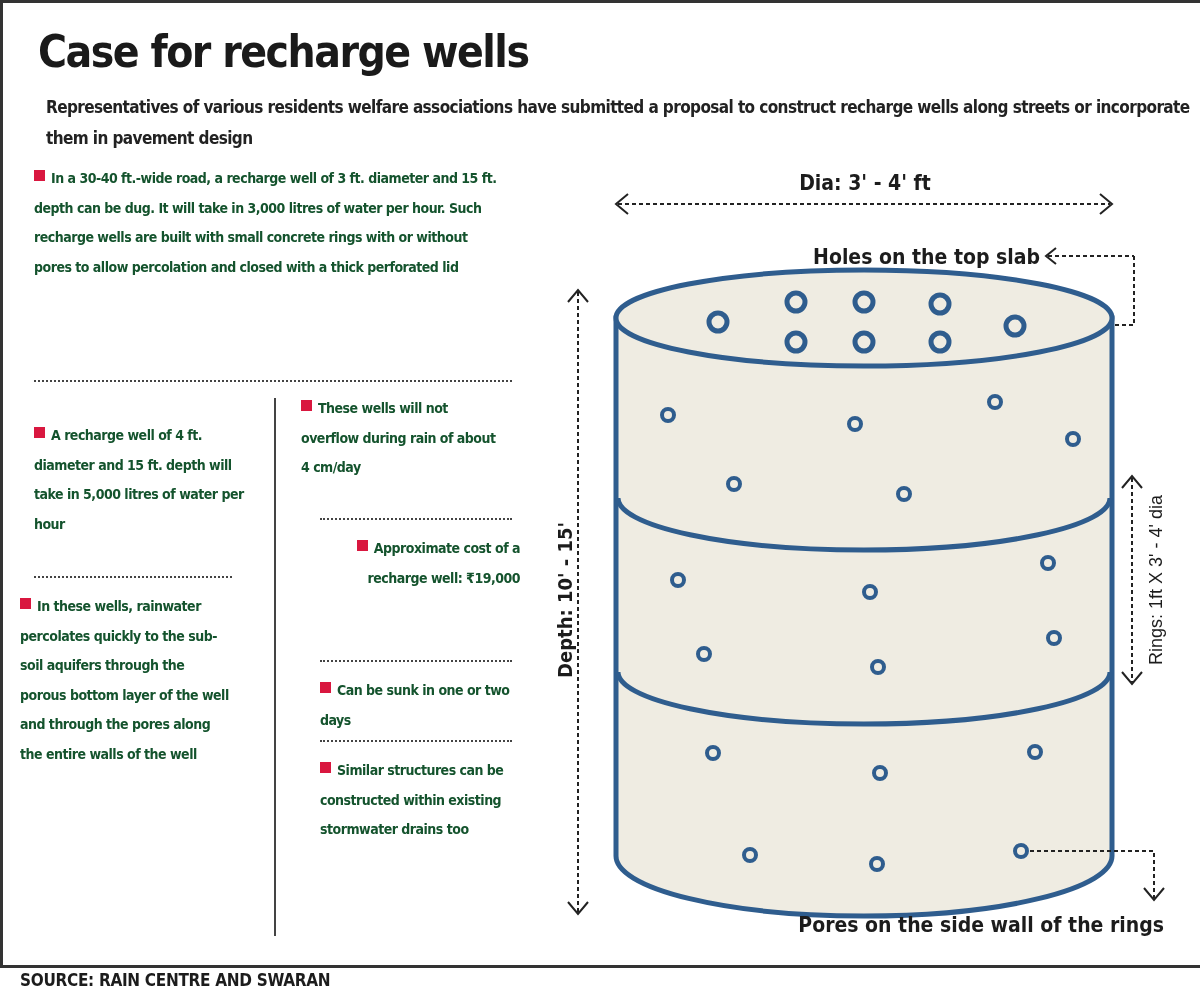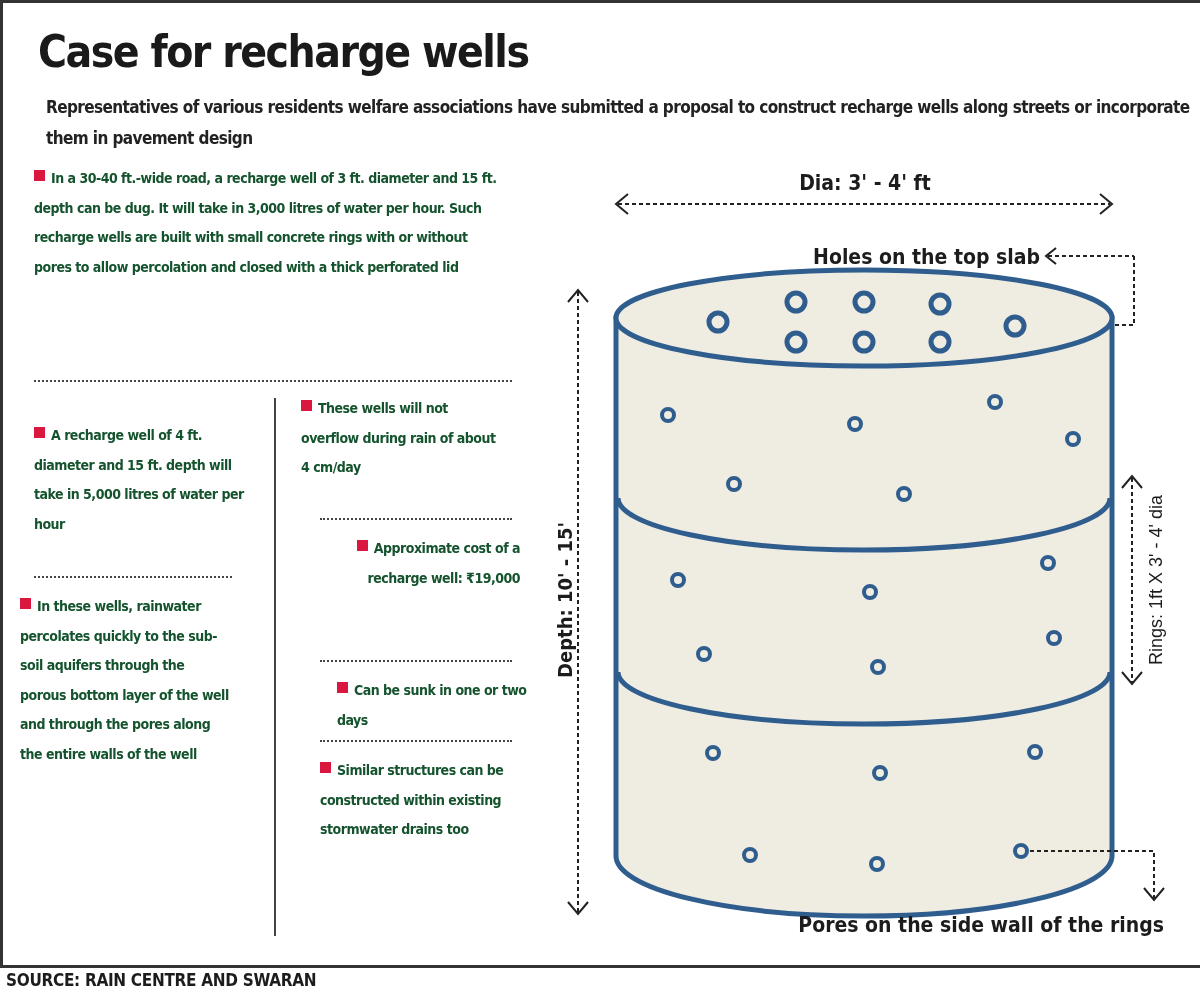--- a/index.html
+++ b/index.html
@@ -10,21 +10,21 @@
              box-sizing: border-box; }
     .title { position: absolute; left: 34px; top: 22px; font-size: 44px; font-weight: bold;
              letter-spacing: -1.5px; margin: 4px; color: #1a1a1a; line-height: 52px; }
     .subtitle { position: absolute; left: 34px; top: 80px; width: 1150px; font-size: 17px;
                 font-weight: bold; line-height: 31px; margin: 12px; letter-spacing: -0.6px; color: #222; }
     .bullet-text { font-size: 14px; font-weight: bold; line-height: 29.5px; letter-spacing: -0.5px; color: #14532d; }
     .sq { display: inline-block; width: 11px; height: 11px; margin-right: 6px; vertical-align: 2px; }
     .block { position: absolute; }
     .dots { position: absolute; height: 0; border-top: 2px dotted #444; }
     .vdivider { position: absolute; left: 274px; top: 398px; width: 2px; height: 538px; background: #444; }
-    .source { position: absolute; left: 6px; top: 970px; font-size: 17px; font-weight: bold;
+    .source { position: absolute; left: 20px; top: 970px; font-size: 17px; font-weight: bold;
               letter-spacing: -0.3px; color: #1c1c1c; }
     svg { position: absolute; left: 0; top: 0; }
     .lbl { font-family: "DejaVu Sans Condensed", "DejaVu Sans", sans-serif; font-weight: bold; fill: #1c1c1c; }
   </style>
 </head>
 <body>
 
 <div class="frame"></div>
 
 <h1 class="title">Case for recharge wells</h1>
@@ -49,21 +49,21 @@
 <div class="block bullet-text" style="left:301px; top:394px; width:200px;">
   <span class="sq" style="background:#d9173f;"></span><span>These wells will not overflow during rain of about 4 cm/day</span>
 </div>
 <div class="dots" style="left:320px; top:518px; width:192px;"></div>
 
 <div class="block bullet-text" style="left:320px; top:534px; width:200px;text-align:right;">
   <span class="sq" style="background:#d9173f;"></span><span>Approximate cost of a recharge well: ₹19,000</span>
 </div>
 <div class="dots" style="left:320px; top:660px; width:192px;"></div>
 
-<div class="block bullet-text" style="left:320px; top:676px; width:200px;margin-left:17px;">
+<div class="block bullet-text" style="left:320px; top:676px; width:200px;">
   <span class="sq" style="background:#d9173f;"></span><span>Can be sunk in one or two days</span>
 </div>
 <div class="dots" style="left:320px; top:740px; width:192px;"></div>
 
 <div class="block bullet-text" style="left:320px; top:756px; width:200px;">
   <span class="sq" style="background:#d9173f;"></span><span>Similar structures can be constructed within existing stormwater drains too</span>
 </div>
 
 <svg width="1200" height="992" viewBox="0 0 1200 992">
 

